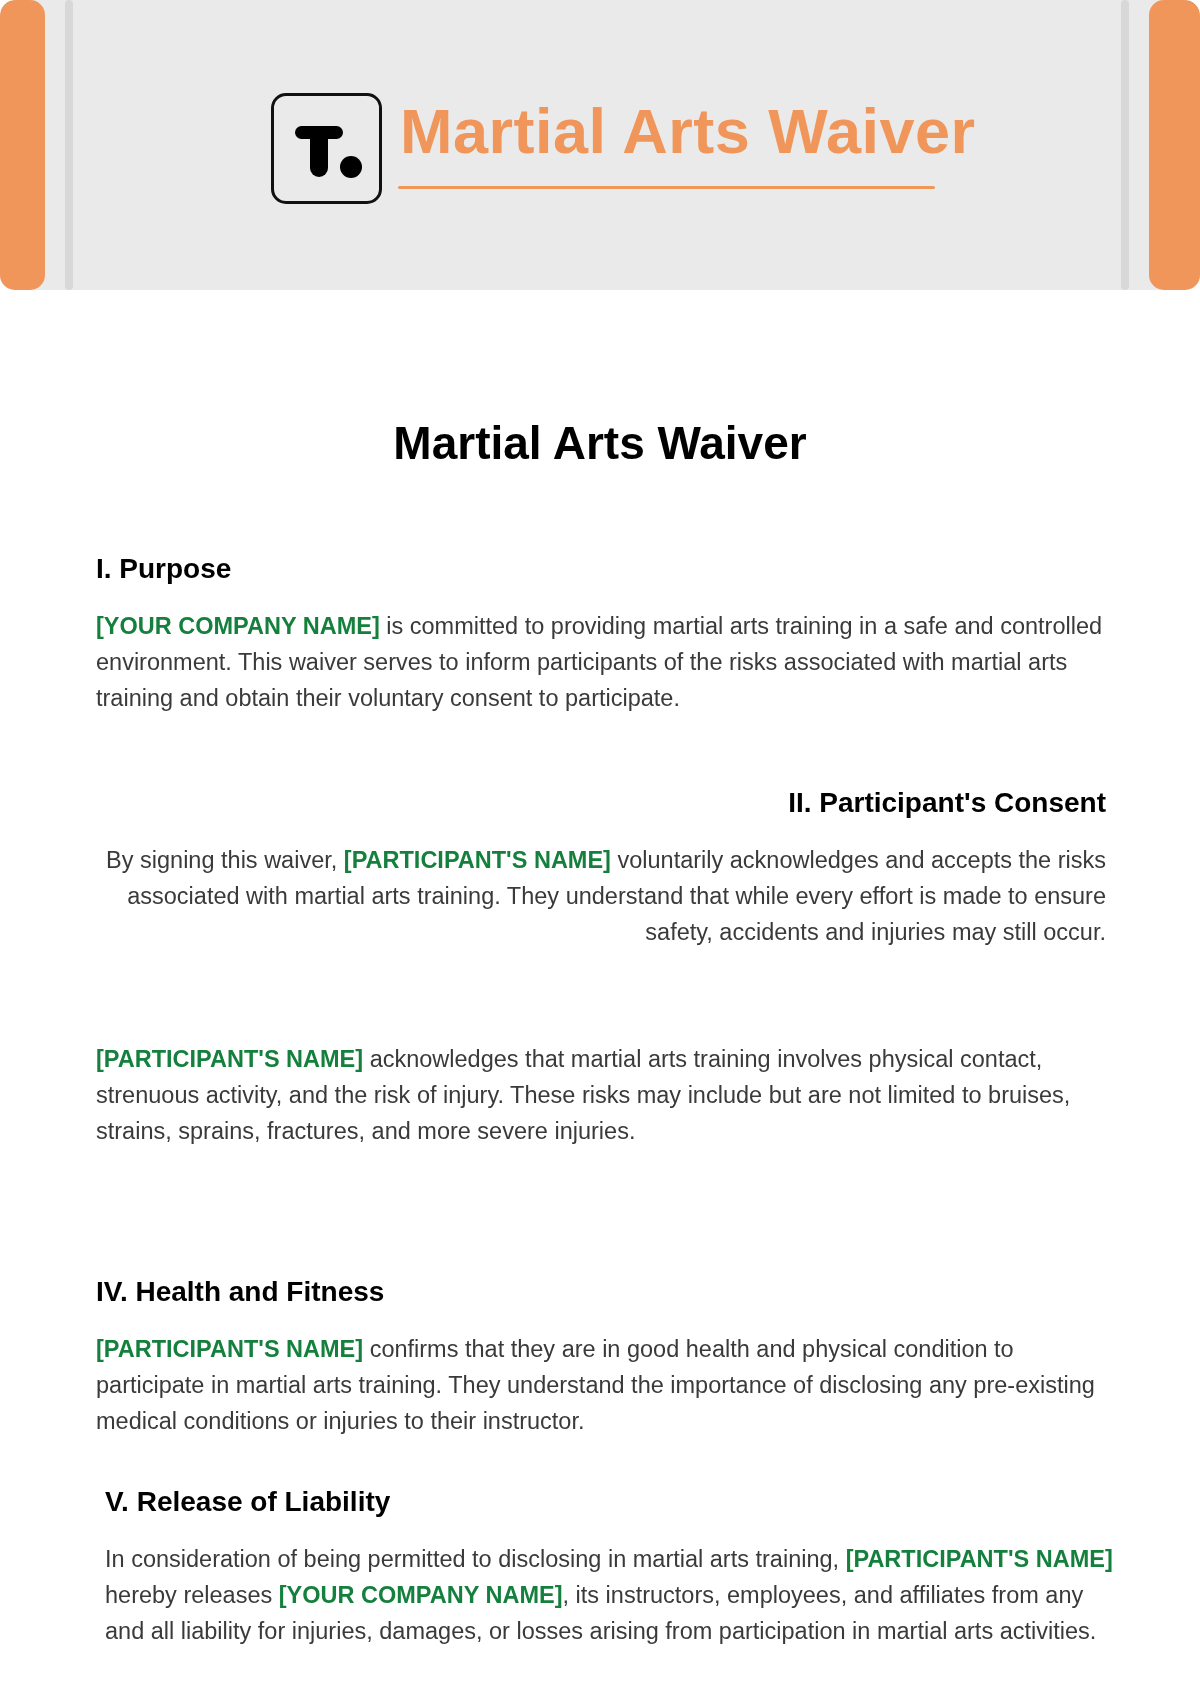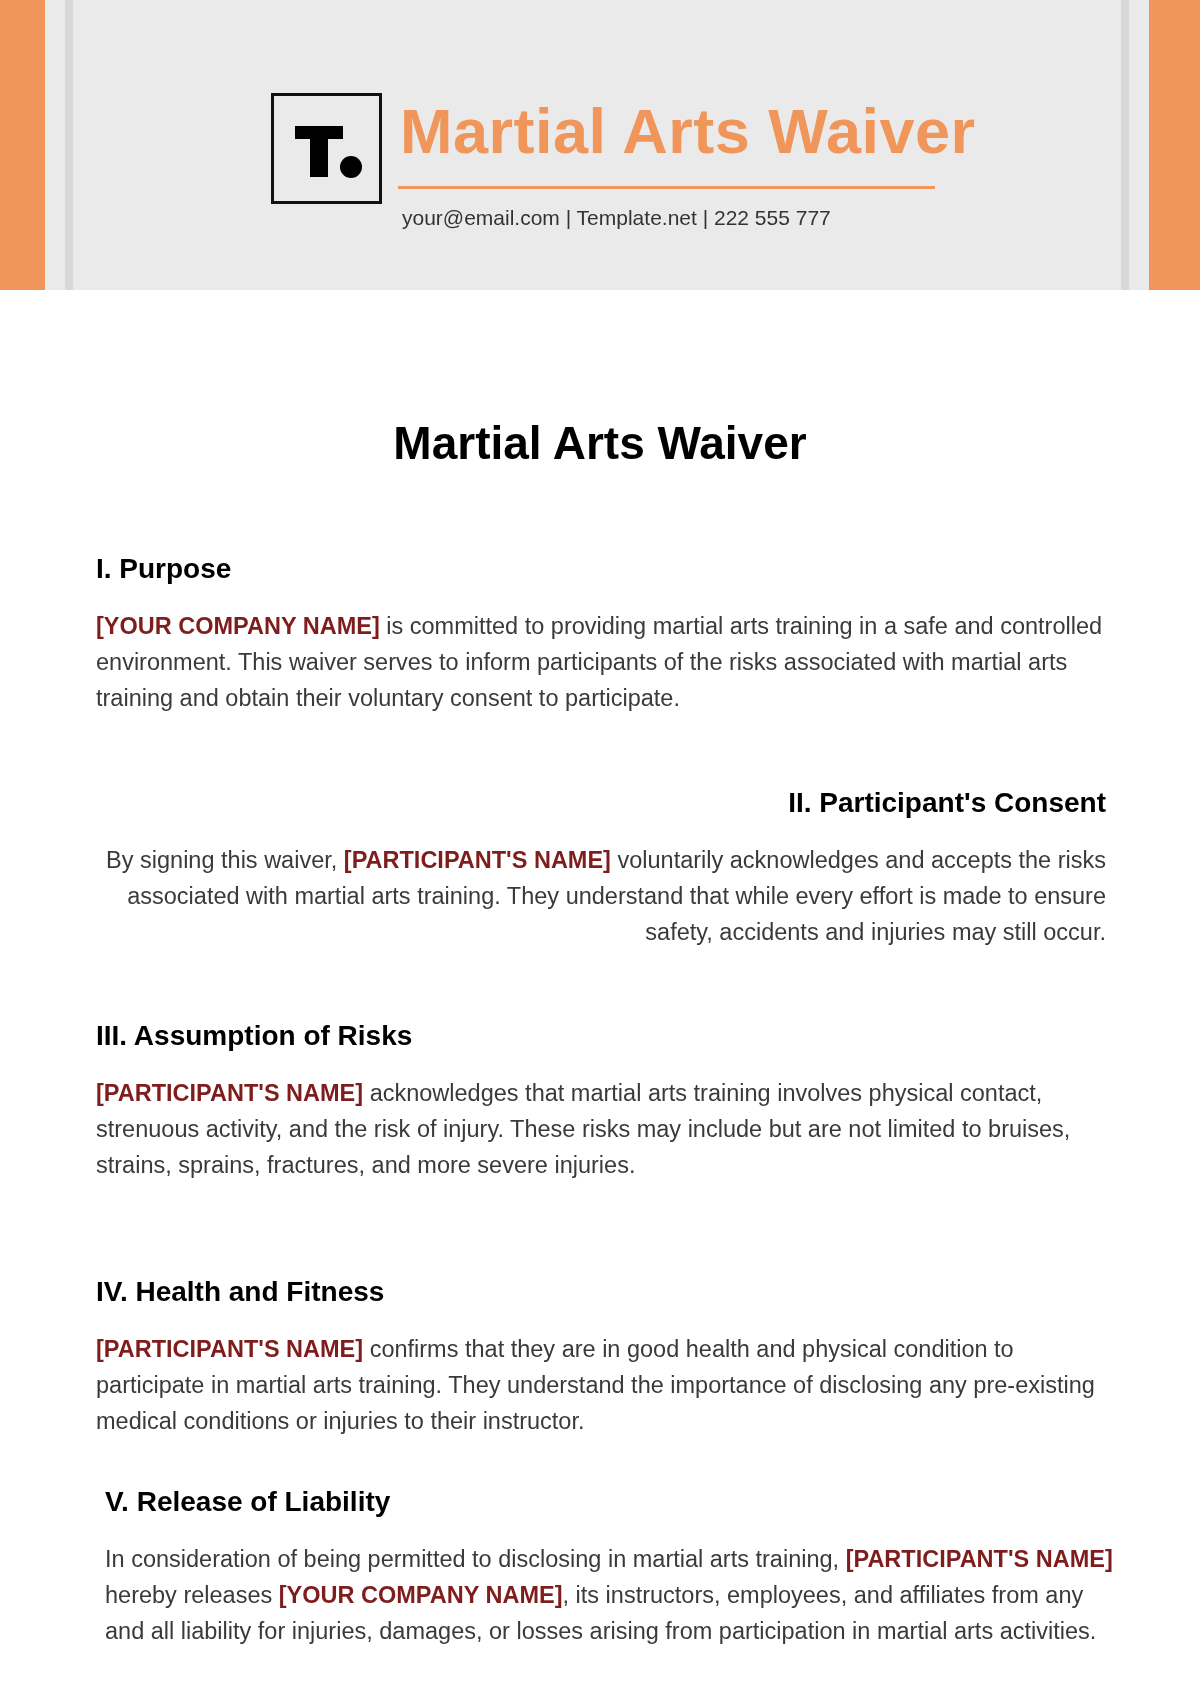--- a/index.html
+++ b/index.html
@@ -1,15 +1,15 @@
 <!DOCTYPE html>
 <html><head>
 <meta charset="utf-8">
 <style>
-  * { box-sizing: border-box; margin: 0; padding: 0; }
+  * { box-sizing: border-box; margin: 0; padding: 0; border-radius: 15px; }
   html, body { width: 1200px; height: 1700px; background: #ffffff; overflow: hidden; }
   body { position: relative; font-family: "Liberation Sans", sans-serif; color: #333333; }
 
   .header { position: absolute; left: 0; top: 0; width: 1200px; height: 290px; background: #eaeaea; }
   .bar-left { position: absolute; left: 0; top: 0; width: 45px; height: 290px; background: #f0965a; }
   .bar-right { position: absolute; right: 0; top: 0; width: 51px; height: 290px; background: #f0965a; }
   .line-left { position: absolute; left: 65px; top: 0; width: 8px; height: 290px; background: #d8d8d8; }
   .line-right { position: absolute; left: 1121px; top: 0; width: 8px; height: 290px; background: #d8d8d8; }
 
   .logo { position: absolute; left: 271px; top: 93px; width: 111px; height: 111px; border: 3px solid #111; }
@@ -20,58 +20,56 @@
 
   .brand-title { position: absolute; left: 400px; top: 100px; font-size: 63px; font-weight: bold; color: #f0965a; letter-spacing: 0.5px; white-space: nowrap; line-height: 1; }
   .brand-underline { position: absolute; left: 398px; top: 186px; width: 537px; height: 3px; background: #f0965a; }
   .contact { position: absolute; left: 402px; top: 206px; font-size: 21px; color: #333; white-space: nowrap; }
 
   .doc-title { position: absolute; left: 0; width: 1200px; top: 416px; text-align: center; font-size: 46px; font-weight: bold; color: #000; }
 
   .section { position: absolute; left: 96px; width: 1010px; }
   .section h2 { font-size: 28px; font-weight: bold; color: #000; line-height: 1.2; }
   .section p { font-size: 23.5px; line-height: 36px; color: #3a3a3a; margin-top: 22px; }
-  .section p b { color: #7f1d1d; font-weight: bold; }
+  .section p b { color: #15803d; font-weight: bold; }
 </style>
 </head>
 <body>
 
 <div class="header">
   <div class="bar-left"></div>
   <div class="line-left"></div>
   <div class="line-right"></div>
   <div class="bar-right"></div>
 
   <div class="logo">
     <div class="logo-t">
       <div class="bar"></div>
       <div class="stem"></div>
     </div>
     <div class="logo-dot"></div>
   </div>
 
   <div class="brand-title">Martial Arts Waiver</div>
   <div class="brand-underline"></div>
-  <div class="contact">your@email.com | Template.net | 222 555 777</div>
 </div>
 
 <h1 class="doc-title">Martial Arts Waiver</h1>
 
 <div class="section" style="top:552px;">
   <h2>I. Purpose</h2>
   <p><b>[YOUR COMPANY NAME]</b><span> is committed to providing martial arts training in a safe and controlled environment. This waiver serves to inform participants of the risks associated with martial arts training and obtain their voluntary consent to participate.</span></p>
 </div>
 
 <div class="section" style="top:786px;text-align:right;">
   <h2>II. Participant's Consent</h2>
   <p><span>By signing this waiver, </span><b>[PARTICIPANT'S NAME]</b><span> voluntarily acknowledges and accepts the risks associated with martial arts training. They understand that while every effort is made to ensure safety, accidents and injuries may still occur.</span></p>
 </div>
 
 <div class="section" style="top:1019px;">
-  <h2>III. Assumption of Risks</h2>
   <p><b>[PARTICIPANT'S NAME]</b><span> acknowledges that martial arts training involves physical contact, strenuous activity, and the risk of injury. These risks may include but are not limited to bruises, strains, sprains, fractures, and more severe injuries.</span></p>
 </div>
 
 <div class="section" style="top:1252px;margin-top:23px;">
   <h2>IV. Health and Fitness</h2>
   <p><b>[PARTICIPANT'S NAME]</b><span> confirms that they are in good health and physical condition to participate in martial arts training. They understand the importance of disclosing any pre-existing medical conditions or injuries to their instructor.</span></p>
 </div>
 
 <div class="section" style="top:1485px;margin-left:9px;">
   <h2>V. Release of Liability</h2>

